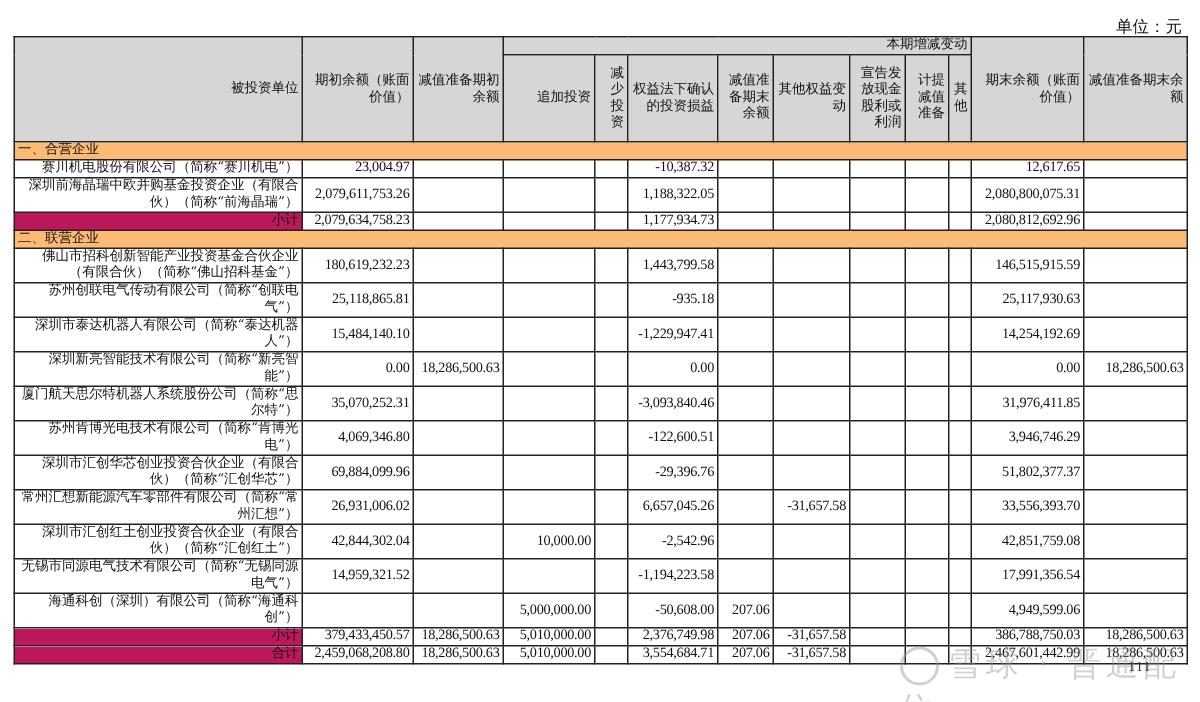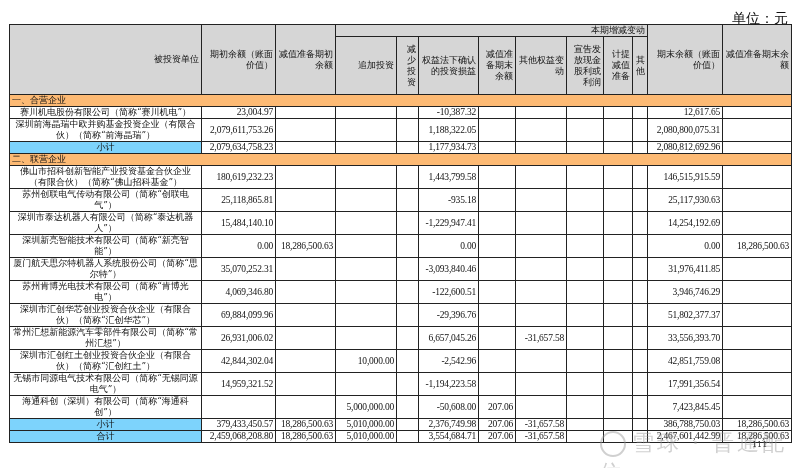--- a/index.html
+++ b/index.html
@@ -1,27 +1,27 @@
 <!DOCTYPE html>
 <html><head>
 <meta charset="utf-8">
 <style>
   html, body { margin:0; padding:0; background:#ffffff; }
   body { width:800px; height:468px; position:relative; overflow:hidden;
          font-family:"DejaVu Serif","Liberation Serif",serif; color:#111; }
-  .unit { position:absolute; top:10px; right:12px; font-size:14px; }
+  .unit { position:absolute; top:10px; right:12px; font-size:11px; }
   table { position:absolute; left:9px; top:24px; border-collapse:collapse;
           table-layout:fixed; width:782px; }
   td, th { border:1.3px solid #222; font-size:9px; line-height:11px;
            padding:0 2px; overflow:hidden; font-weight:normal; }
   th { background:#d6d6d6; text-align:right; vertical-align:middle; }
   td.num { text-align:right; white-space:nowrap; font-family:"Liberation Serif",serif; font-size:9.5px; letter-spacing:-0.2px; }
-  td.name { text-align:center; }
+  td.name { text-align:right; }
   tr.section td { background:#fdba74; text-align:left; height:11px; }
-  tr.sub td.name { background:#7dd3fc; }
+  tr.sub td.name { background:#be185d; }
   tr.h1 th { height:11px; }
   tr.h2 th { height:57px; }
   tr.r1 td { height:11px; }
   tr.r2 td { height:22px; }
   tr.sub td { height:11px; }
   .watermark { position:absolute; left:600px; top:428px; font-size:22px; color:rgba(150,150,150,0.45);
                font-family:"DejaVu Sans",sans-serif; letter-spacing:3px; pointer-events:none; }
   .wm-circle { display:inline-block; width:22px; height:22px; border:2px solid rgba(150,150,150,0.45);
                border-radius:50%; vertical-align:middle; margin-right:6px; }
   .pagemark { position:absolute; left:752px; top:440px; font-size:8px; color:#333; }
@@ -274,21 +274,21 @@
         <td class="num"></td>
         <td class="num"></td>
         <td class="num">5,000,000.00</td>
         <td class="num"></td>
         <td class="num">-50,608.00</td>
         <td class="num">207.06</td>
         <td class="num"></td>
         <td class="num"></td>
         <td class="num"></td>
         <td class="num"></td>
-        <td class="num">7,423,845.45</td>
+        <td class="num">4,949,599.06</td>
         <td class="num"></td>
       </tr>
       <tr class="sub">
         <td class="name">小计</td>
         <td class="num">379,433,450.57</td>
         <td class="num">18,286,500.63</td>
         <td class="num">5,010,000.00</td>
         <td class="num"></td>
         <td class="num">2,376,749.98</td>
         <td class="num">207.06</td>

